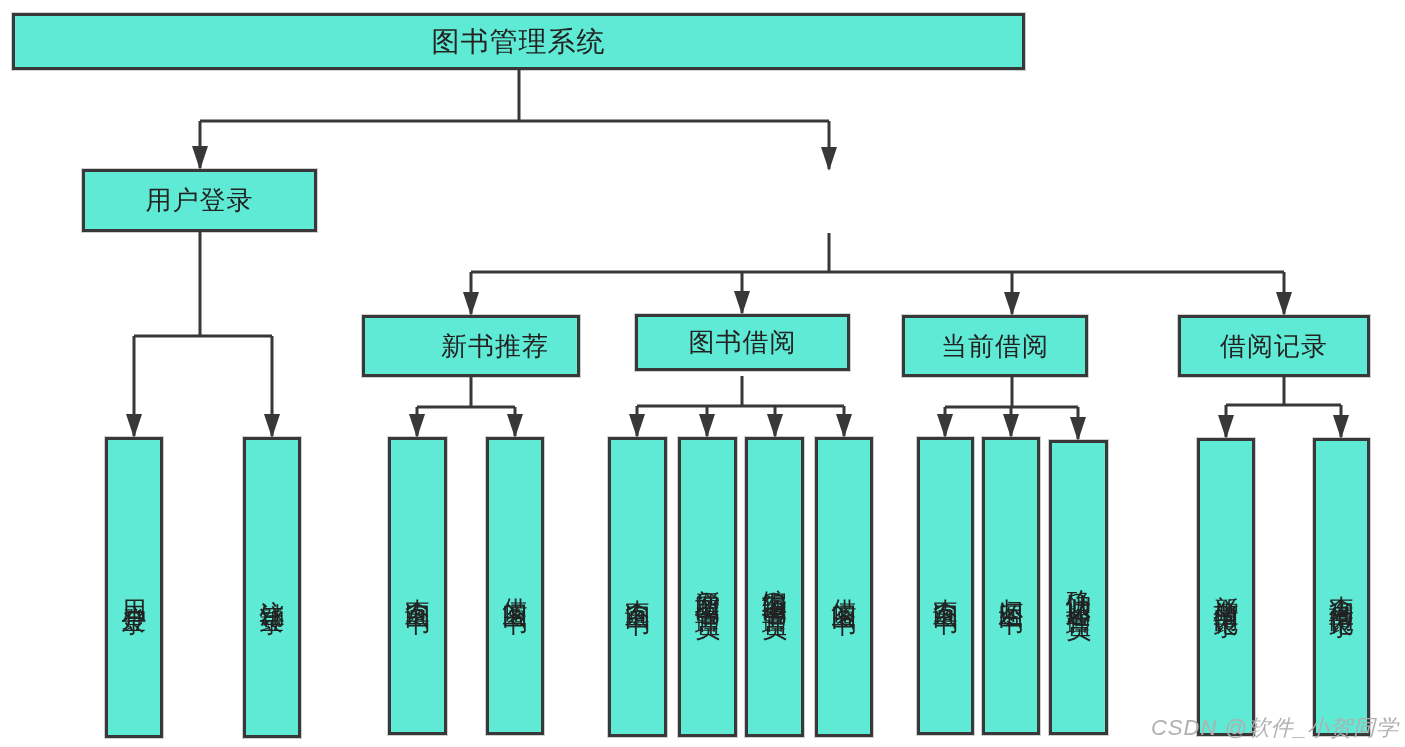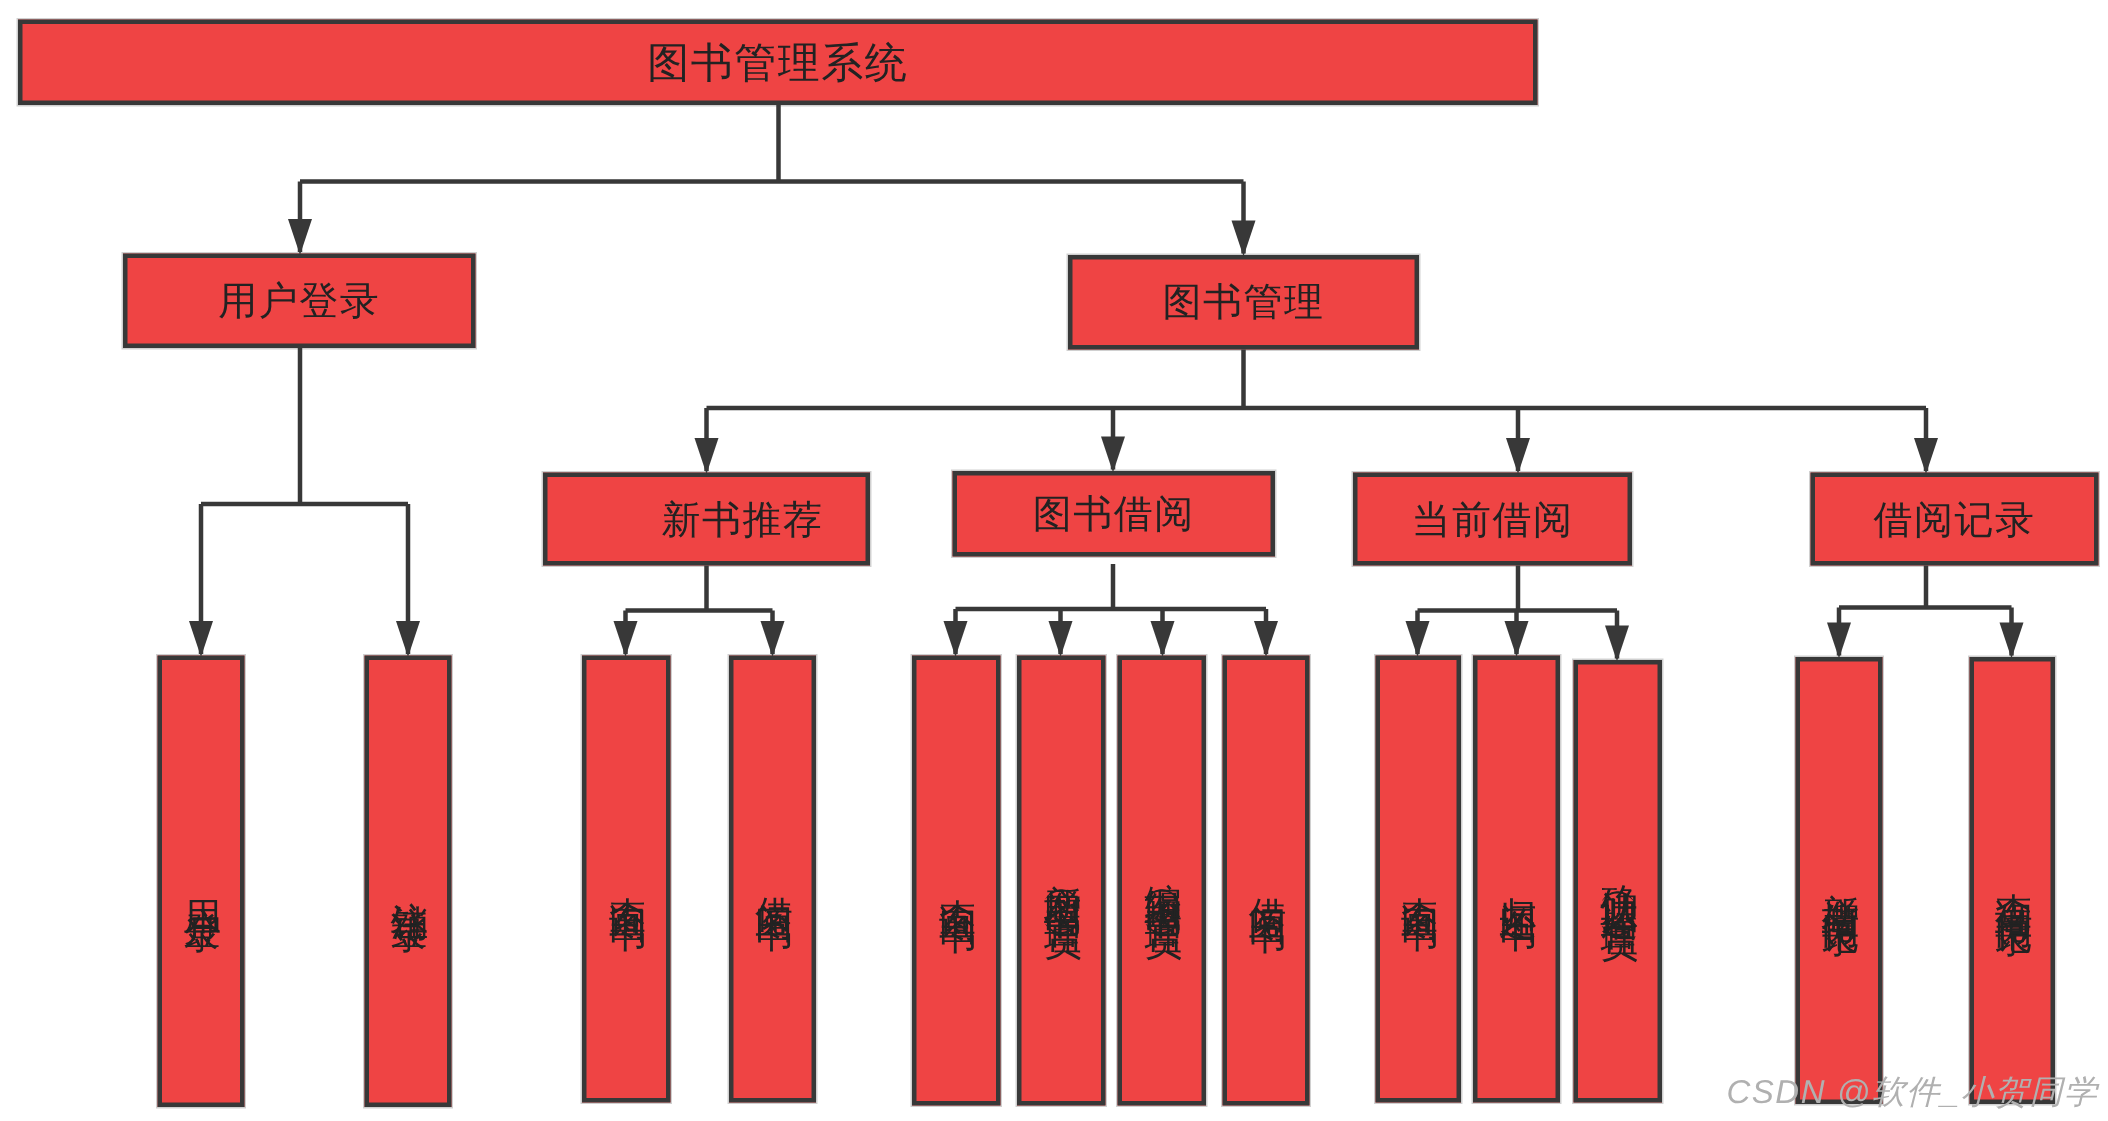--- a/index.html
+++ b/index.html
@@ -7,21 +7,21 @@
     position:relative;
     width:1405px;height:747px;
     background:#ffffff;
     font-family:"Liberation Sans", sans-serif;
     overflow:hidden;
   }
   .box{
     position:absolute;
     box-sizing:border-box;
     border:3px solid #383838;
-    background:#ef4444;
+    background:#5eead4;
     display:flex;
     align-items:center;
     justify-content:center;
     color:#222222;
     box-shadow:0 0 0 1px rgba(120,120,120,.35);
   }
   .h-box{ font-size:26px; letter-spacing:1px; white-space:nowrap; }
   .root-box{ font-size:28px; }
   .v-box{
     writing-mode:vertical-rl;
@@ -51,26 +51,25 @@
   }
 </style>
 </head>
 <body>
 
 <div id="stage">
 
   <div class="box h-box root-box" style="left:12px;top:13px;width:1013px;height:57px;">图书管理系统</div>
 
   <div class="box h-box" style="left:82px;top:169px;width:235px;height:63px;">用户登录</div>
-  <div class="box h-box" style="left:712px;top:170px;width:234px;height:63px;">图书管理</div>
 
   <div class="box h-box" style="left:362px;top:315px;width:218px;height:62px;padding-left:48px;">新书推荐</div>
   <div class="box h-box" style="left:635px;top:314px;width:215px;height:57px;">图书借阅</div>
   <div class="box h-box" style="left:902px;top:315px;width:186px;height:62px;">当前借阅</div>
-  <div class="box h-box" style="left:1178px;top:315px;width:192px;height:62px;margin-left:29px;">借阅记录</div>
+  <div class="box h-box" style="left:1178px;top:315px;width:192px;height:62px;">借阅记录</div>
 
   <div class="box v-box" style="left:105px;top:437px;width:58px;height:301px;">用户登录</div>
   <div class="box v-box" style="left:243px;top:437px;width:58px;height:301px;">注销登录</div>
 
   <div class="box v-box" style="left:388px;top:437px;width:59px;height:298px;">查询图书</div>
   <div class="box v-box" style="left:486px;top:437px;width:58px;height:298px;">借阅图书</div>
 
   <div class="box v-box" style="left:608px;top:437px;width:59px;height:300px;">查询图书</div>
   <div class="box v-box" style="left:678px;top:437px;width:59px;height:300px;">新增图书（管理员）</div>
   <div class="box v-box" style="left:745px;top:437px;width:59px;height:300px;">编辑图书（管理员）</div>

